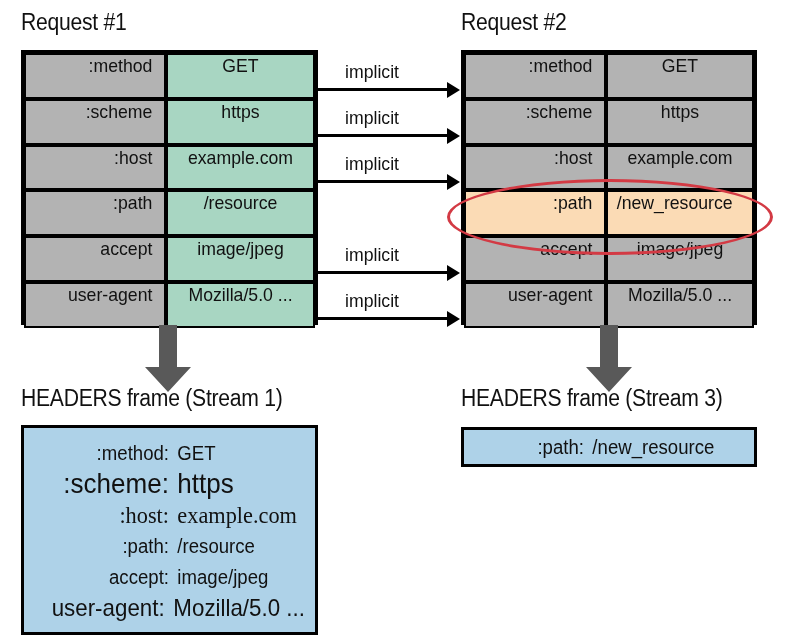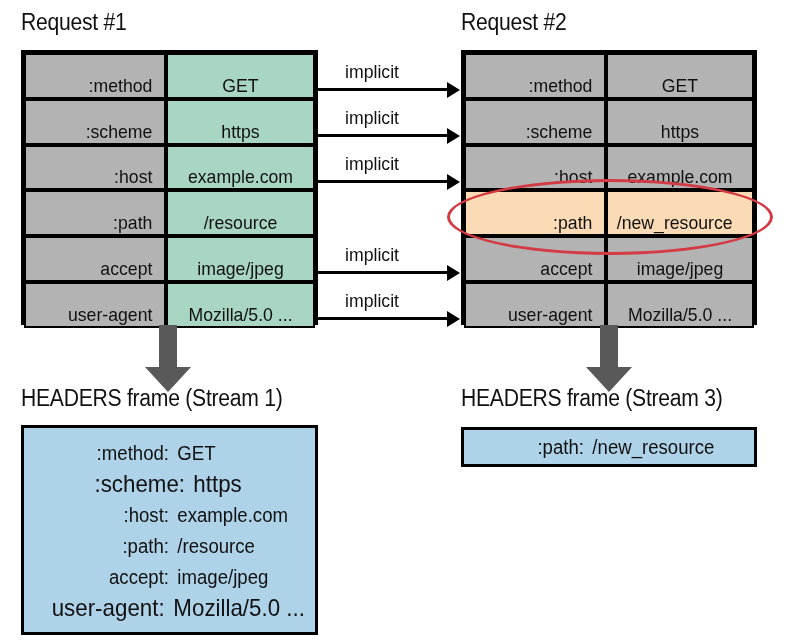--- a/index.html
+++ b/index.html
@@ -17,21 +17,21 @@
     font-size:23px;font-weight:400;color:#111;
     letter-spacing:-0.3px;white-space:nowrap;
     transform:scaleX(0.92);transform-origin:left center;
   }
 
   
   .tbl{border:3px solid #000;box-sizing:border-box;background:#000;}
   .row{display:flex;box-sizing:border-box;}
   .cell{
     box-sizing:border-box;
-    display:flex;align-items:flex-end;
+    display:flex;align-items:flex-start;
     font-size:19px;color:#111;white-space:nowrap;
     border:2px solid #000;
     transform-origin:center;
   }
   .cell .txt{display:block;width:100%;transform:scaleX(0.93);}
   .cell.k{justify-content:flex-end;padding-right:7px;}
   .cell.k .txt{text-align:right;}
   .cell.v{justify-content:center;padding:0 4px;}
   .cell.v .txt{text-align:center;}
   .cell.v.leftish .txt{text-align:left;}
@@ -211,25 +211,25 @@
 </svg>
 
 <div class="abs title" style="left:21px;top:385px;">HEADERS frame (Stream 1)</div>
 <div class="abs title" style="left:461px;top:385px;">HEADERS frame (Stream 3)</div>
 
 <div class="abs hbox" id="hbox-left" style="left: 21px; top: 425px; width: 297px; height: 210px; padding-top: 9px;">
     <div class="hrow" style="height: 31px; font-size: 20px;">
       <div class="hk" style="width: 145px;">:method:</div>
       <div class="hv" style="padding-left: 9px;">GET</div>
     </div>
-    <div class="hrow" style="height: 31px; font-size: 24px; margin-left: 16px;">
+    <div class="hrow" style="height: 31px; font-size: 28px;">
       <div class="hk" style="width: 145px;">:scheme:</div>
       <div class="hv" style="padding-left: 9px;">https</div>
     </div>
-    <div class="hrow" style="height: 31px; font-size: 20px;">
+    <div class="hrow" style="height: 31px; font-size: 24px; font-family: Liberation Serif, serif;">
       <div class="hk" style="width: 145px;">:host:</div>
       <div class="hv" style="padding-left: 9px;">example.com</div>
     </div>
     <div class="hrow" style="height: 31px; font-size: 20px;">
       <div class="hk" style="width: 145px;">:path:</div>
       <div class="hv" style="padding-left: 9px;">/resource</div>
     </div>
     <div class="hrow" style="height: 31px; font-size: 20px;">
       <div class="hk" style="width: 145px;">accept:</div>
       <div class="hv" style="padding-left: 9px;">image/jpeg</div>

